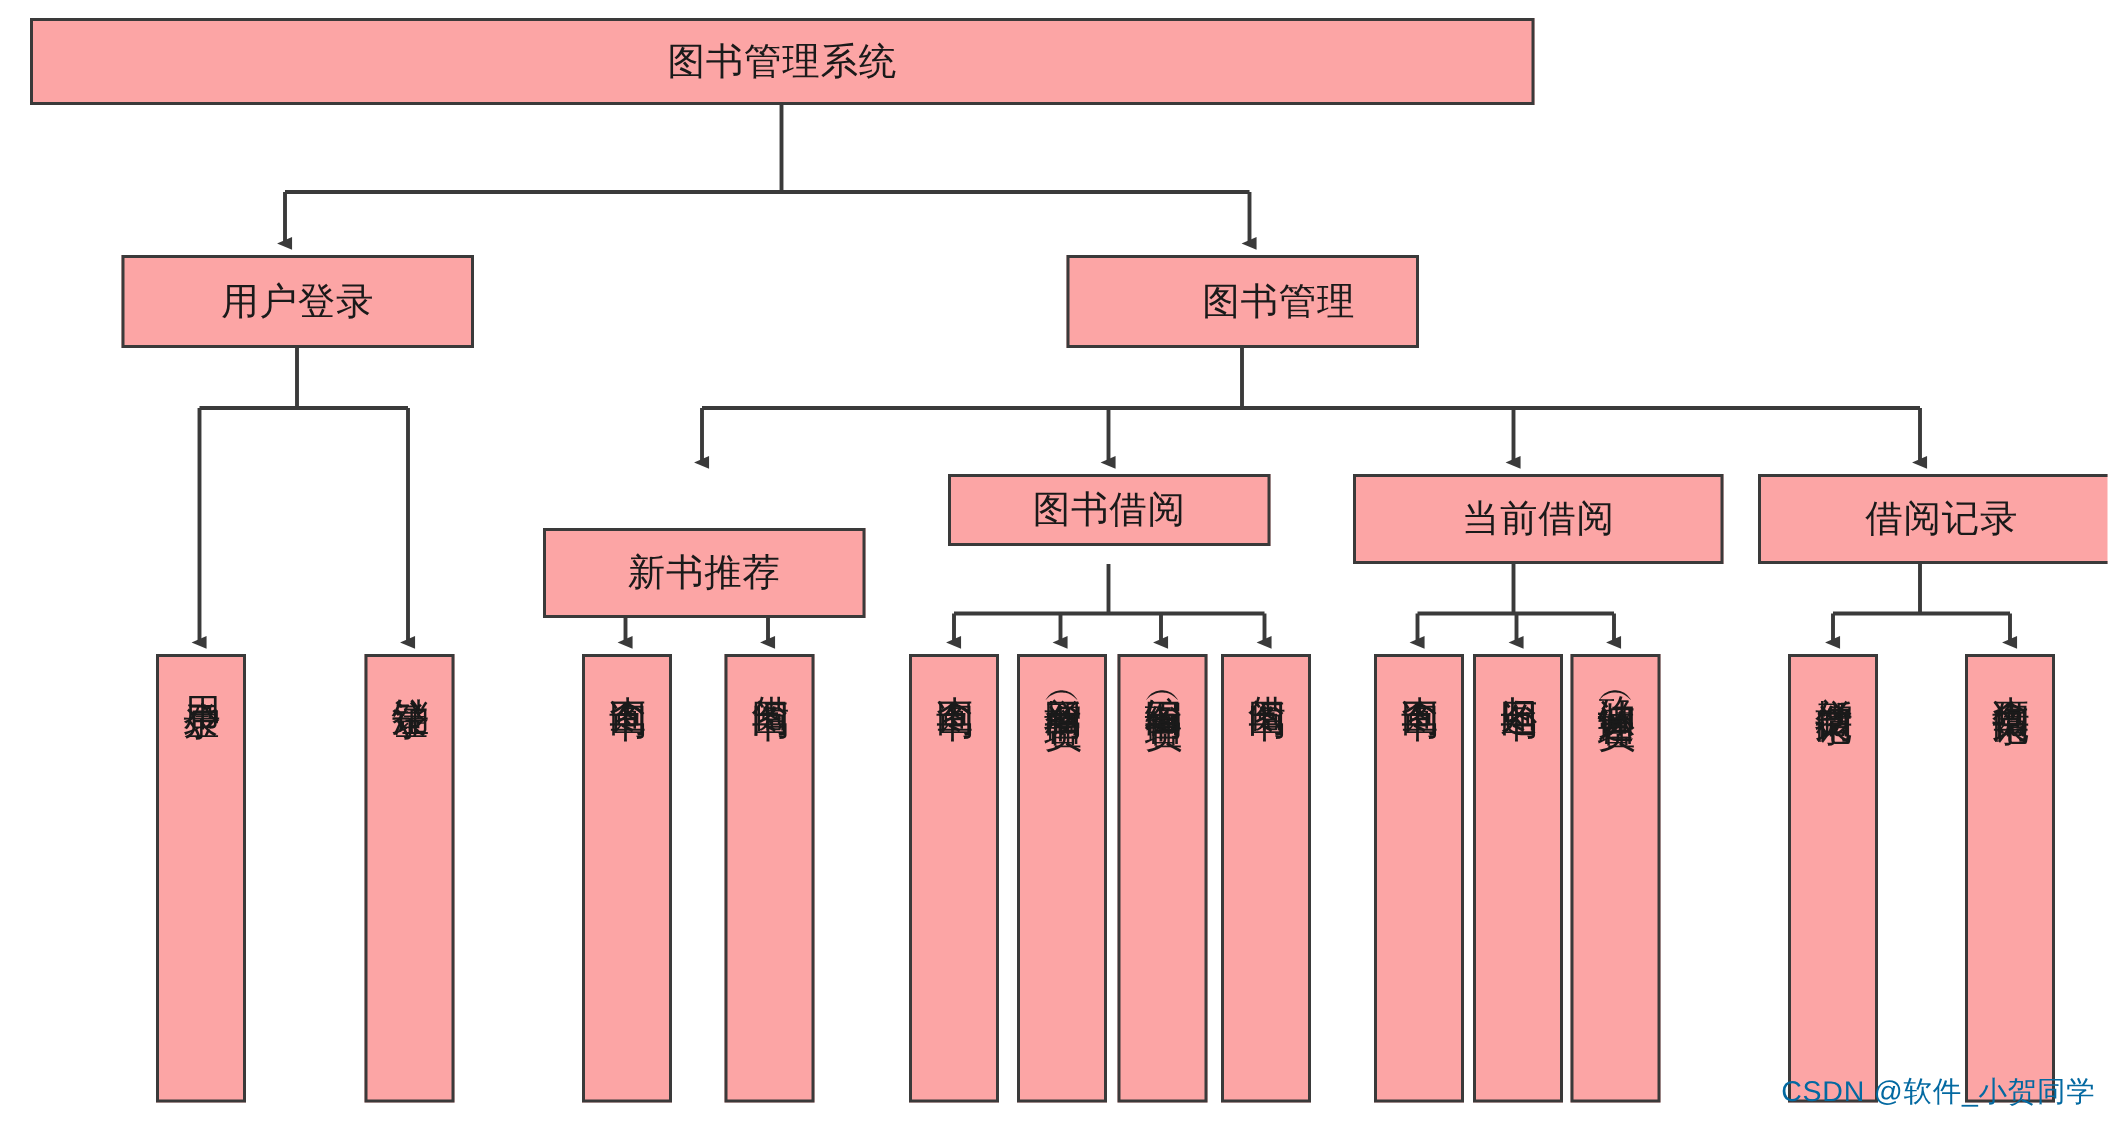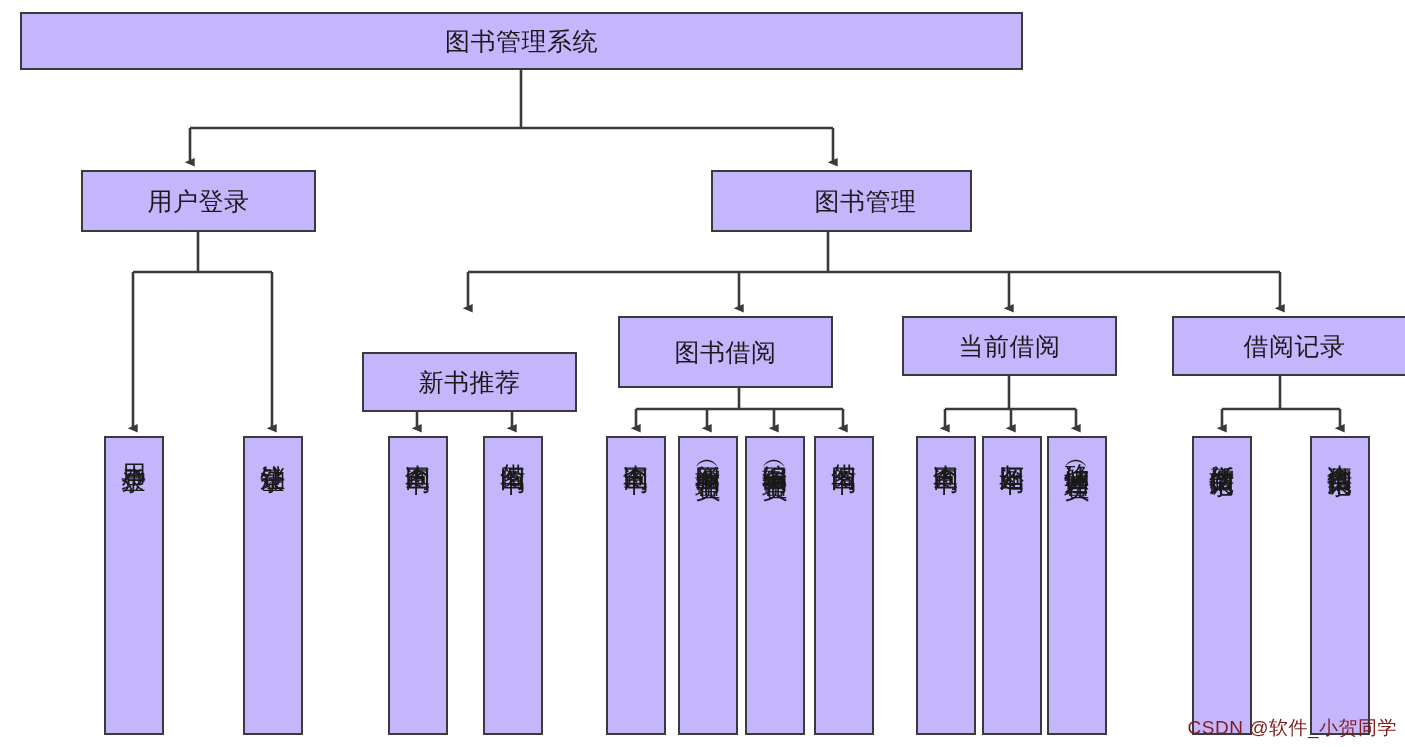--- a/index.html
+++ b/index.html
@@ -11,21 +11,21 @@
     overflow:hidden;
     position:relative;
   }
   #diagram{
     position:absolute;left:0;top:0;width:1405px;height:747px;
   }
   .node{
     position:absolute;
     box-sizing:border-box;
     border:2.5px solid #3a3a3a;
-    background:#c4b5fd;
+    background:#fca5a5;
     display:flex;
     align-items:center;
     justify-content:center;
     color:#1a1a1a;
     z-index:5;
   }
   .node .lbl{
     display:block;
     text-align:center;
     line-height:1.15;
@@ -49,21 +49,21 @@
     font-size:25px;
     line-height:1.05;
     letter-spacing:2px;
     white-space:nowrap;
   }
   #watermark{
     position:absolute;
     right:8px;
     bottom:6px;
     font-size:19px;
-    color:#7f1d1d;
+    color:#0369a1;
     letter-spacing:0.5px;
     z-index:20;
     white-space:nowrap;
     font-family:"Liberation Sans","DejaVu Sans",sans-serif;
   }
   svg#edges{
     position:absolute;left:0;top:0;
     width:1405px;height:747px;
     z-index:1;
     pointer-events:none;
@@ -125,33 +125,33 @@
   </svg>
 
   <div class="node h root" style="left:20px;top:12px;width:1003px;height:58px;">
     <span class="lbl">图书管理系统</span>
   </div>
 
   <div class="node h" style="left:81px;top:170px;width:235px;height:62px;">
     <span class="lbl">用户登录</span>
   </div>
 
-  <div class="node h" style="left:711px;top:170px;width:261px;height:62px;padding-left:48px;">
+  <div class="node h" style="left:711px;top:170px;width:235px;height:62px;padding-left:48px;">
     <span class="lbl">图书管理</span>
   </div>
 
   <div class="node h" style="left:362px;top:316px;width:215px;height:60px;margin-top:36px;">
     <span class="lbl">新书推荐</span>
   </div>
 
-  <div class="node h" style="left:618px;top:316px;width:215px;height:72px;">
+  <div class="node h" style="left:632px;top:316px;width:215px;height:48px;">
     <span class="lbl">图书借阅</span>
   </div>
 
-  <div class="node h" style="left:902px;top:316px;width:215px;height:60px;">
+  <div class="node h" style="left:902px;top:316px;width:247px;height:60px;">
     <span class="lbl">当前借阅</span>
   </div>
 
   <div class="node h" style="left:1172px;top:316px;width:245px;height:60px;">
     <span class="lbl">借阅记录</span>
   </div>
 
   <div class="node v" style="left:104px;top:436px;width:60px;height:299px;">
     <span class="lbl">用户登录</span>
   </div>

